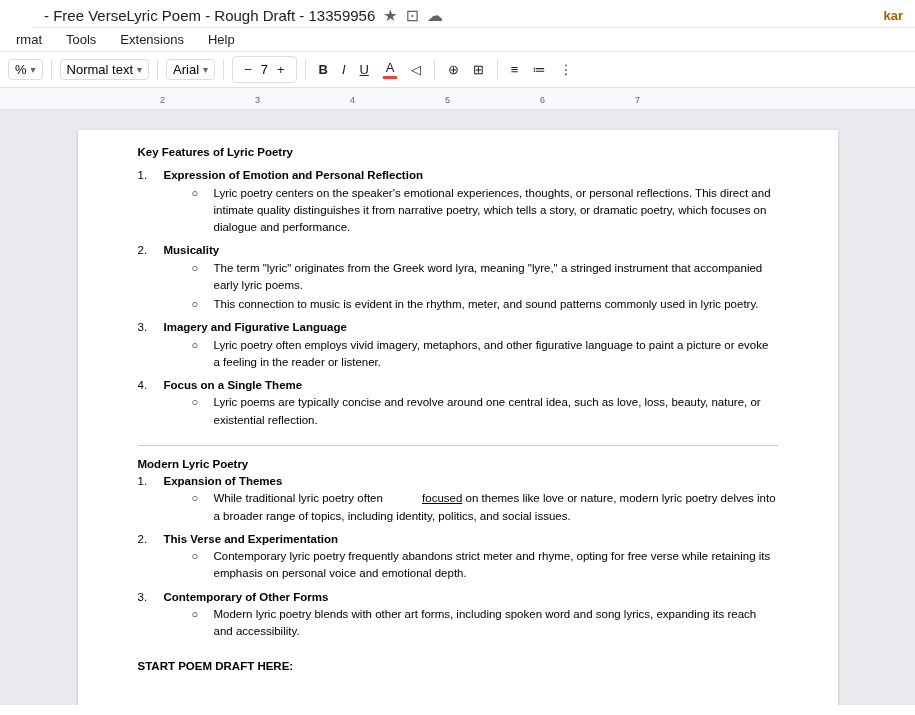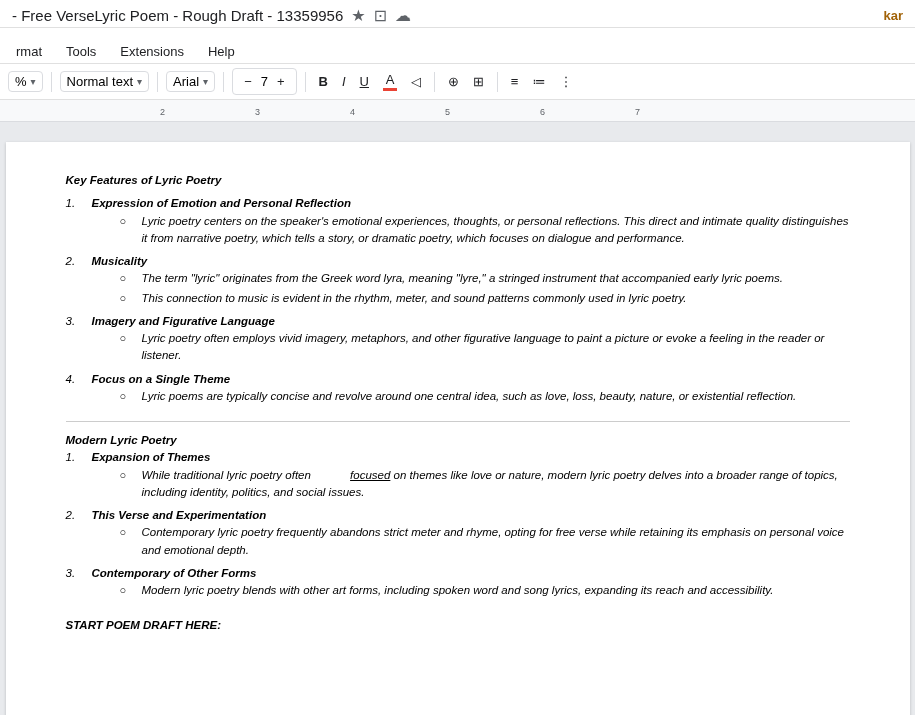--- a/index.html
+++ b/index.html
@@ -14,20 +14,21 @@
     }
 
     
     .title-bar {
       background: #fff;
       padding: 6px 12px 2px 12px;
       display: flex;
       align-items: center;
       justify-content: space-between;
       border-bottom: 1px solid #e0e0e0;
+      margin-left: 32px;
     }
     .title-left {
       display: flex;
       align-items: center;
       gap: 8px;
       font-size: 15px;
       color: #202124;
       font-weight: 400;
     }
     .title-icon {
@@ -47,21 +48,20 @@
       align-items: center;
       padding: 2px 12px;
       gap: 16px;
       font-size: 13px;
       color: #202124;
       border-bottom: 1px solid #e0e0e0;
     }
     .menu-item {
       cursor: pointer;
       padding: 2px 4px;
-      margin-top: 12px;
     }
 
     
     .toolbar {
       display: flex;
       align-items: center;
       padding: 4px 8px;
       gap: 4px;
       border-bottom: 1px solid #e0e0e0;
       background: #fff;
@@ -146,28 +146,27 @@
     .doc-area {
       background: #e8eaed;
       height: calc(715px - 120px);
       overflow-y: auto;
       display: flex;
       justify-content: center;
       padding: 20px 0;
     }
     .doc-page {
       background: #fff;
-      width: 904px;
+      width: 760px;
       min-height: 580px;
-      padding: 30px 60px;
+      padding: 14px 60px;
       box-shadow: 0 1px 3px rgba(0,0,0,0.2);
       font-size: 11.5px;
       line-height: 1.5;
       color: #000;
-      font-style: italic;
     }
 
     
     .section-heading {
       font-size: 11.5px;
       font-weight: bold;
       margin-bottom: 6px;
     }
     .numbered-item {
       display: flex;

